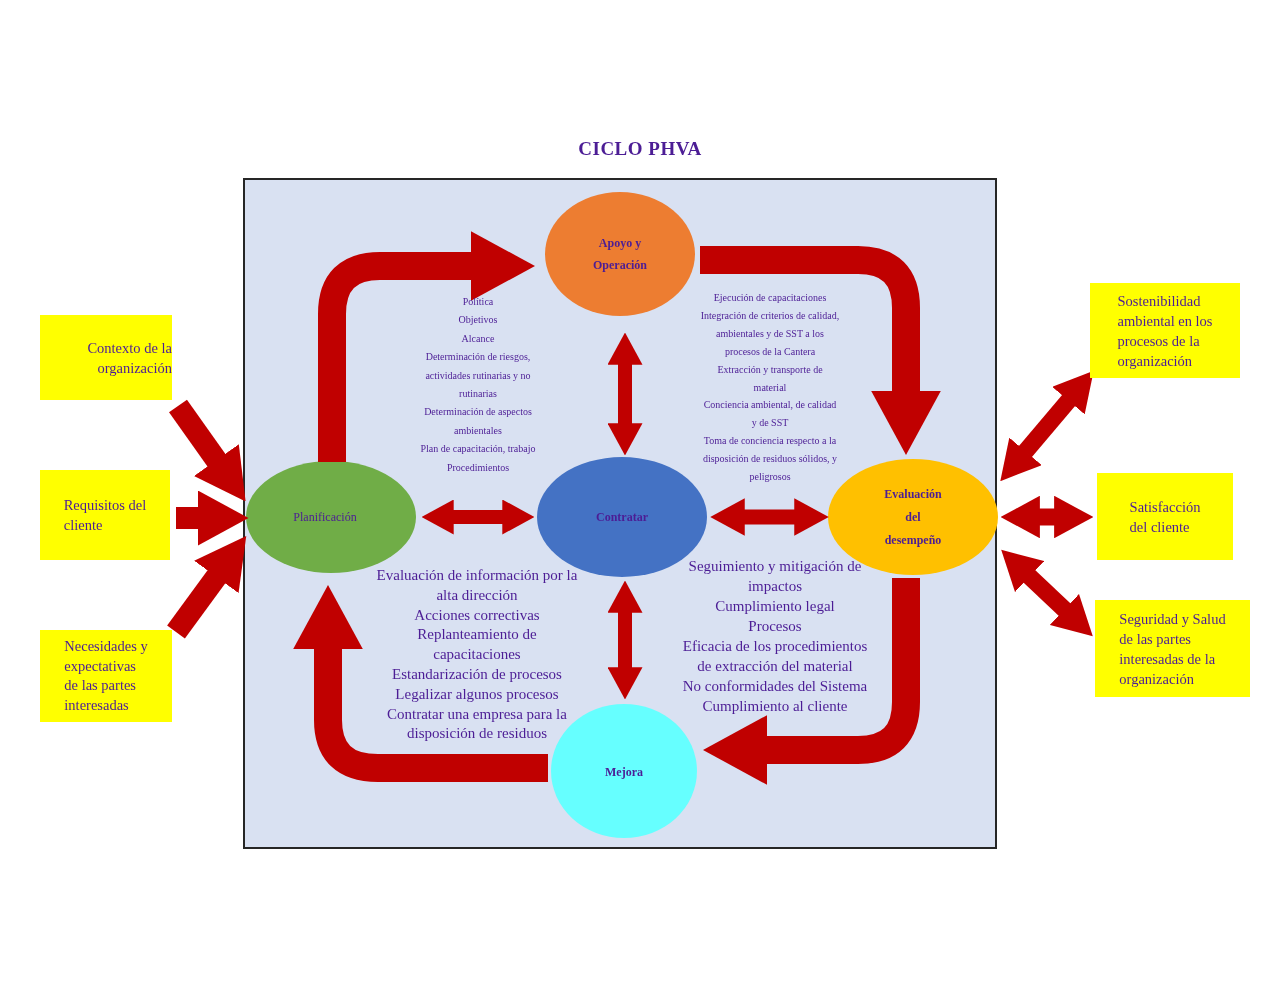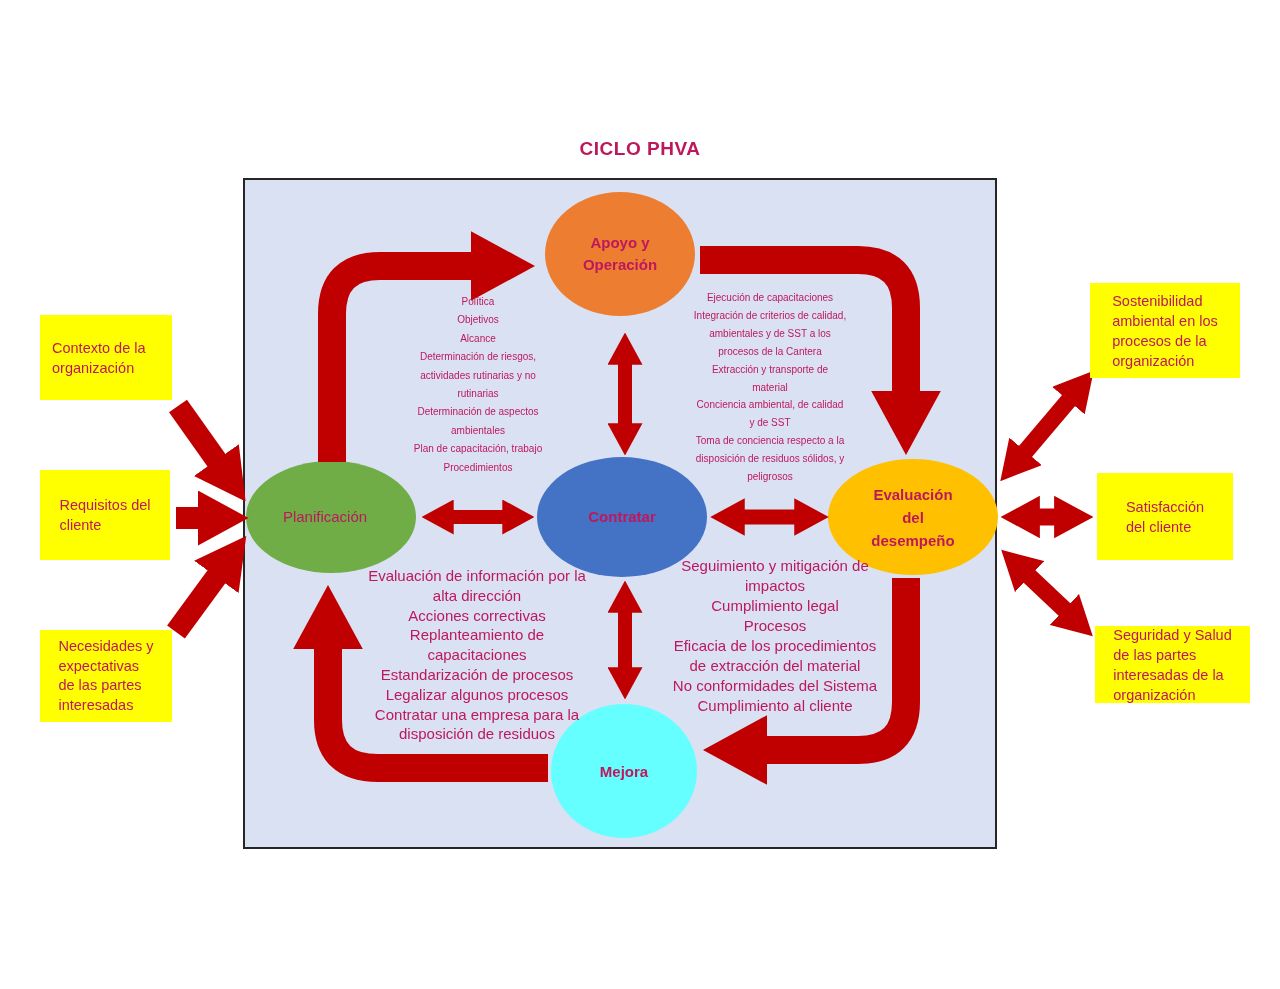--- a/index.html
+++ b/index.html
@@ -1,43 +1,43 @@
 <!DOCTYPE html>
 <html><head>
 <meta charset="utf-8">
 <style>
   html,body{margin:0;padding:0;background:#fff;}
   #canvas{
     position:relative;width:1280px;height:989px;background:#fff;
-    font-family:Liberation Sans, sans-serif;color:#be185d;overflow:hidden;
+    font-family:Liberation Serif, serif;color:#4c1d95;overflow:hidden;
   }
   .abs{position:absolute;}
   #title{
     top:138px;left:0;width:1280px;text-align:center;
     font-size:19px;font-weight:bold;letter-spacing:.5px;
   }
   #panel{
     left:243px;top:178px;width:754px;height:671px;box-sizing:border-box;
     background:#D9E1F2;border:2px solid #262626;
   }
   #arrow-layer{left:0;top:0;width:1280px;height:989px;}
   .node-label{
     display:flex;align-items:center;justify-content:center;text-align:center;
-    white-space:pre-line;font-size:15px;line-height:22px;
+    white-space:pre-line;font-size:12px;line-height:22px;
   }
   .bold{font-weight:bold;}
   .textblock{white-space:pre-line;text-align:center;}
   .notes-top{font-size:10px;line-height:18.4px;text-align:center;}
   .notes-bottom{font-size:15px;line-height:20px;}
   .sticky{
     background:#FFFF00;display:flex;flex-direction:column;justify-content:center;
     white-space:pre-line;font-size:14.5px;line-height:20px;box-sizing:border-box;
   }
   .sticky.center{text-align:left;align-items:center;}
-  .sticky.left{text-align:left;padding-left:12px;}
+  .sticky.left{text-align:right;padding-left:12px;}
 </style>
 </head>
 <body>
 
 <div id="canvas">
 
   <div id="title" class="abs">CICLO PHVA</div>
 
   <div id="panel" class="abs"></div>
 
@@ -137,18 +137,18 @@
 expectativas
 de las partes
 interesadas</div>
 
   <div class="abs sticky center" style="left:1090px;top:283px;width:150px;height:95px;">Sostenibilidad
 ambiental en los
 procesos de la
 organización</div>
   <div class="abs sticky center" style="left:1097px;top:473px;width:136px;height:87px;">Satisfacción
 del cliente</div>
-  <div class="abs sticky center" style="left:1095px;top:626px;width:155px;height:77px;">Seguridad y Salud
+  <div class="abs sticky center" style="left:1095px;top:600px;width:155px;height:97px;">Seguridad y Salud
 de las partes
 interesadas de la
 organización</div>
 
 </div>
 
 </body></html>

